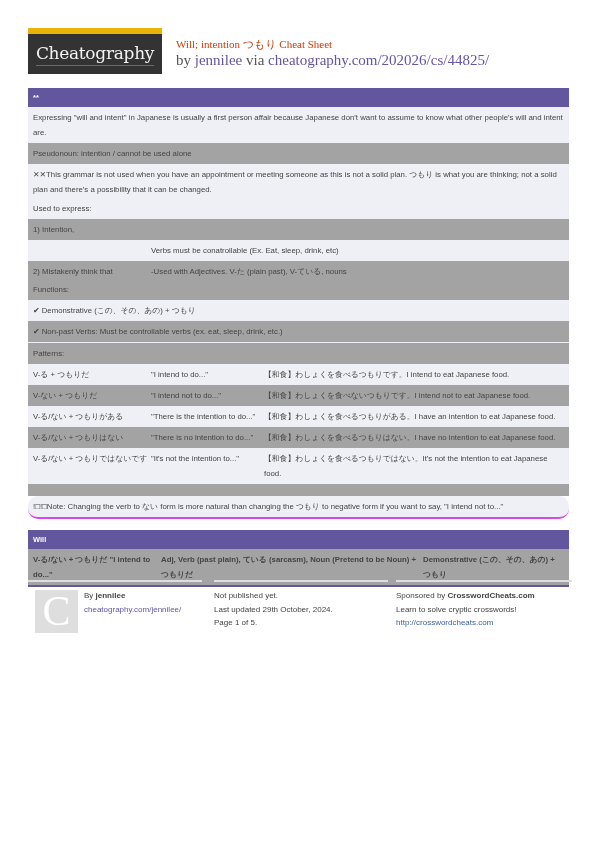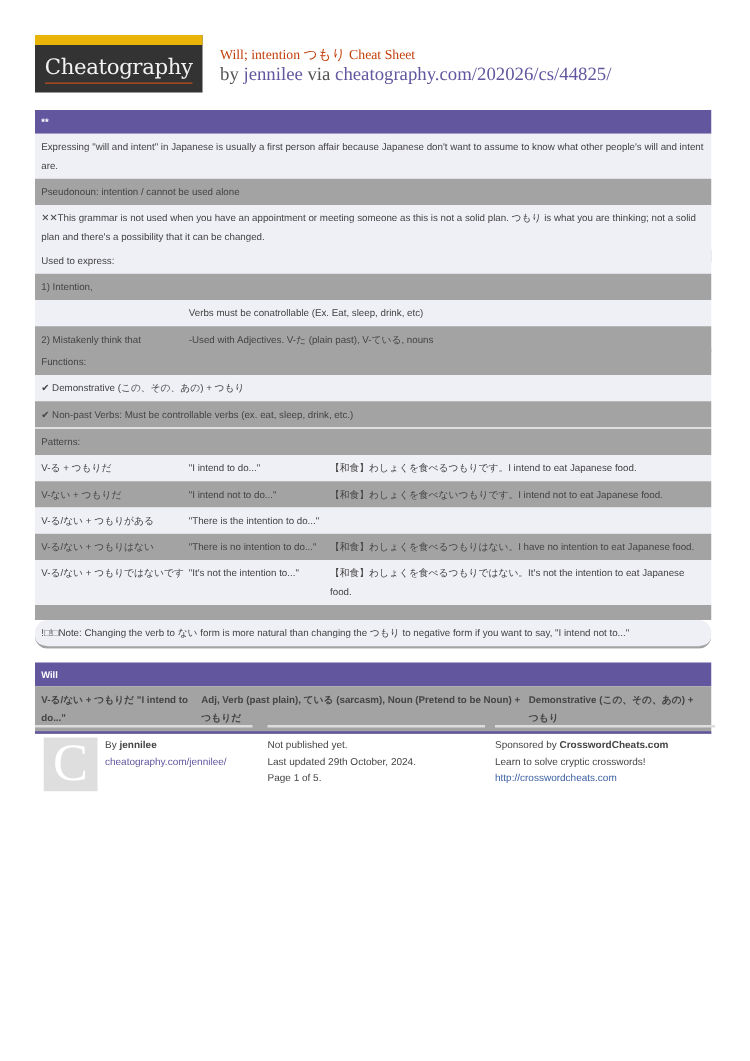--- a/index.html
+++ b/index.html
@@ -4,21 +4,21 @@
   <style>
     * { box-sizing: border-box; margin: 0; padding: 0; }
     body {
       width: 600px; height: 849px; background: #ffffff;
       font-family: "Liberation Sans", sans-serif; color: #444;
       position: relative; overflow: hidden;
     }
     .header { position: absolute; left: 28px; top: 28px; width: 544px; height: 46px; }
     .logo {
       position: absolute; left: 0; top: 0; width: 134px; height: 46px;
-      background: #333333; border-top: 8px solid #eab308;
+      background: #333333; border-top: 6px solid #eab308;
       display: flex; align-items: center; justify-content: center;
     }
     .logo-text {
       font-family: "DejaVu Serif", serif; font-size: 17px; color: #f2f2f2;
       letter-spacing: -0.3px; position: relative; padding-bottom: 2px;
       border-bottom: 1px solid #c0501a;
     }
     .title-block { position: absolute; left: 148px; top: 8px; }
     .title { font-family: "Liberation Serif", serif; font-size: 11px; color: #c2410c; line-height: 16px; }
     .byline { font-family: "Liberation Serif", serif; font-size: 15px; color: #555; line-height: 14px; margin-top: 1px; }
@@ -33,21 +33,21 @@
     .alt { background: #efeff6; }
     .wht { background: #a3a3a3; }
 
     .grid-row { display: flex; padding: 3px 5px; line-height: 15px; }
     .c1 { width: 118px; flex: none; }
     .c2 { flex: 1; }
     .p1 { width: 118px; flex: none; }
     .p2 { width: 113px; flex: none; padding-right: 6px; }
     .p3 { flex: 1; }
 
-    .note { border-bottom: 2px solid #a3a3a3; border-radius: 10px; }
+    .note { border-bottom: 2px solid #d946ef; border-radius: 10px; }
 
     .will-grid { display: flex; padding: 3px 5px; line-height: 15px; border-bottom: 2px solid #62579f; font-weight: bold; color: #444; }
     .w1 { width: 128px; flex: none; padding-right: 4px; }
     .w2 { width: 262px; flex: none; padding-right: 6px; }
     .w3 { flex: 1; }
 
     .footer { position: absolute; left: 28px; top: 580px; width: 544px; font-size: 8px; color: #444; }
     .fcol { position: absolute; top: 0; border-top: 2px solid #ddd; padding-top: 7px; line-height: 13.5px; }
     .fc1 { left: 0; width: 174px; }
     .fc2 { left: 186px; width: 174px; }
@@ -115,20 +115,21 @@
     <div class="p3">【和食】わしょくを食べるつもりです。I intend to eat Japanese food.</div>
   </div>
   <div class="grid-row wht">
     <div class="p1">V-ない + つもりだ</div>
     <div class="p2">"I intend not to do..."</div>
     <div class="p3">【和食】わしょくを食べないつもりです。I intend not to eat Japanese food.</div>
   </div>
   <div class="grid-row alt">
     <div class="p1">V-る/ない + つもりがある</div>
     <div class="p2">"There is the intention to do..."</div>
+    <div class="p3">【和食】わしょくを食べるつもりがある。I have an intention to eat Japanese food.</div>
   </div>
   <div class="grid-row wht">
     <div class="p1">V-る/ない + つもりはない</div>
     <div class="p2">"There is no intention to do..."</div>
     <div class="p3">【和食】わしょくを食べるつもりはない。I have no intention to eat Japanese food.</div>
   </div>
   <div class="grid-row alt">
     <div class="p1">V-る/ない + つもりではないです</div>
     <div class="p2">"It's not the intention to..."</div>
     <div class="p3">【和食】わしょくを食べるつもりではない。It's not the intention to eat Japanese food.</div>

